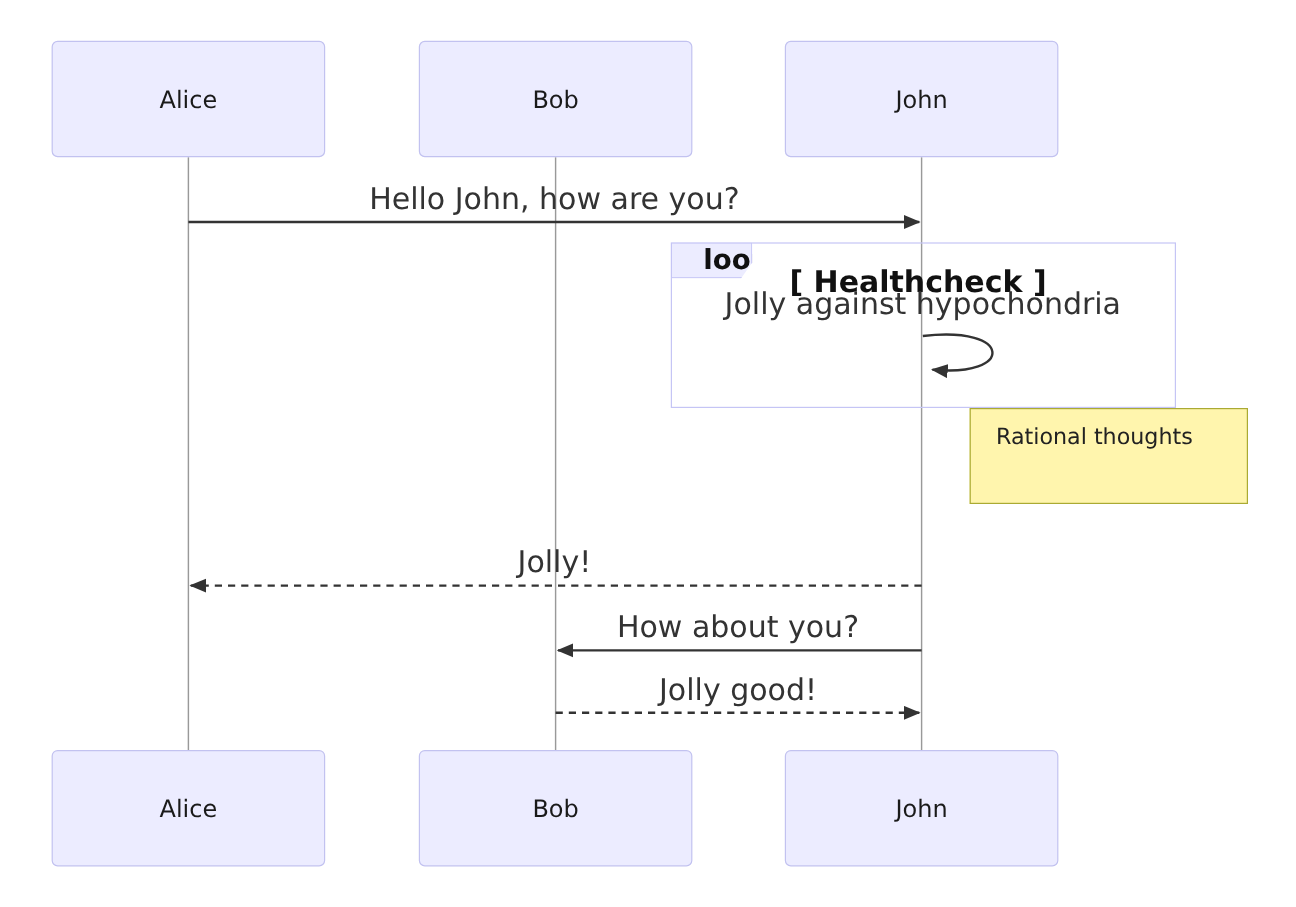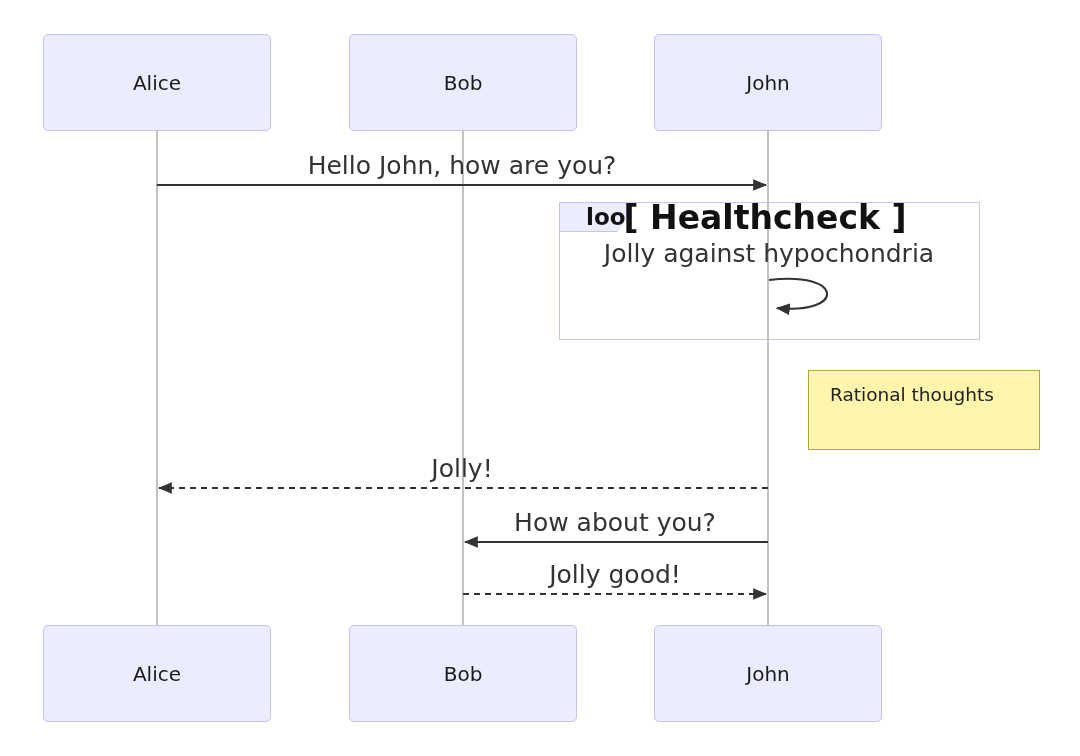--- a/index.html
+++ b/index.html
@@ -36,26 +36,26 @@
     box-sizing:border-box; border:1.5px solid #C5C5F5; background:transparent;
   }
   .loop-label {
     position:absolute; left:559px; top:202px; width:68px; height:30px;
     box-sizing:border-box; background:#ECECFF; border:1.5px solid #C5C5F5;
     clip-path:polygon(0 0, 100% 0, 100% 55%, 86% 100%, 0 100%);
     display:flex; align-items:center; justify-content:center;
     font-size:23px; font-weight:bold; color:#111111;padding-left:42px;
   }
   .loop-condition {
-    position:absolute; left:765px; top:203px; transform:translateX(-50%);
-    font-size:33px; line-height:29px; font-weight:bold; color:#111111; white-space:nowrap;
+    position:absolute; left:765px; top:220px; transform:translateX(-50%);
+    font-size:25px; line-height:29px; font-weight:bold; color:#111111; white-space:nowrap;
   }
 
   .note {
-    position:absolute; left:808px; top:370px; width:232px; height:80px;
+    position:absolute; left:808px; top:340px; width:232px; height:80px;
     box-sizing:border-box; background:#FFF5AD; border:1.5px solid #AAAA33;
     padding:12px 0 0 21px; font-size:18.5px; line-height:24px; color:#222222;
   }
 </style>
 </head>
 <body>
 
 <div class="stage">
 
   <svg class="wires" viewBox="0 0 1080 756">

